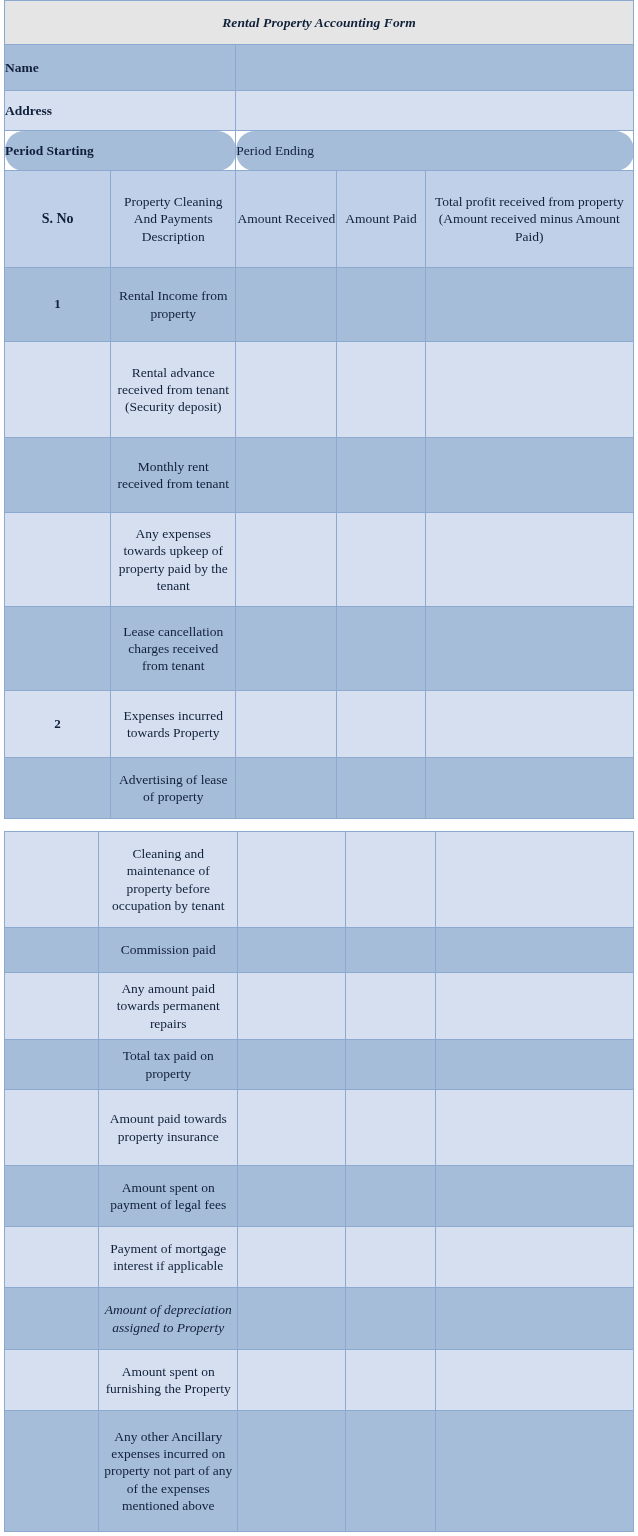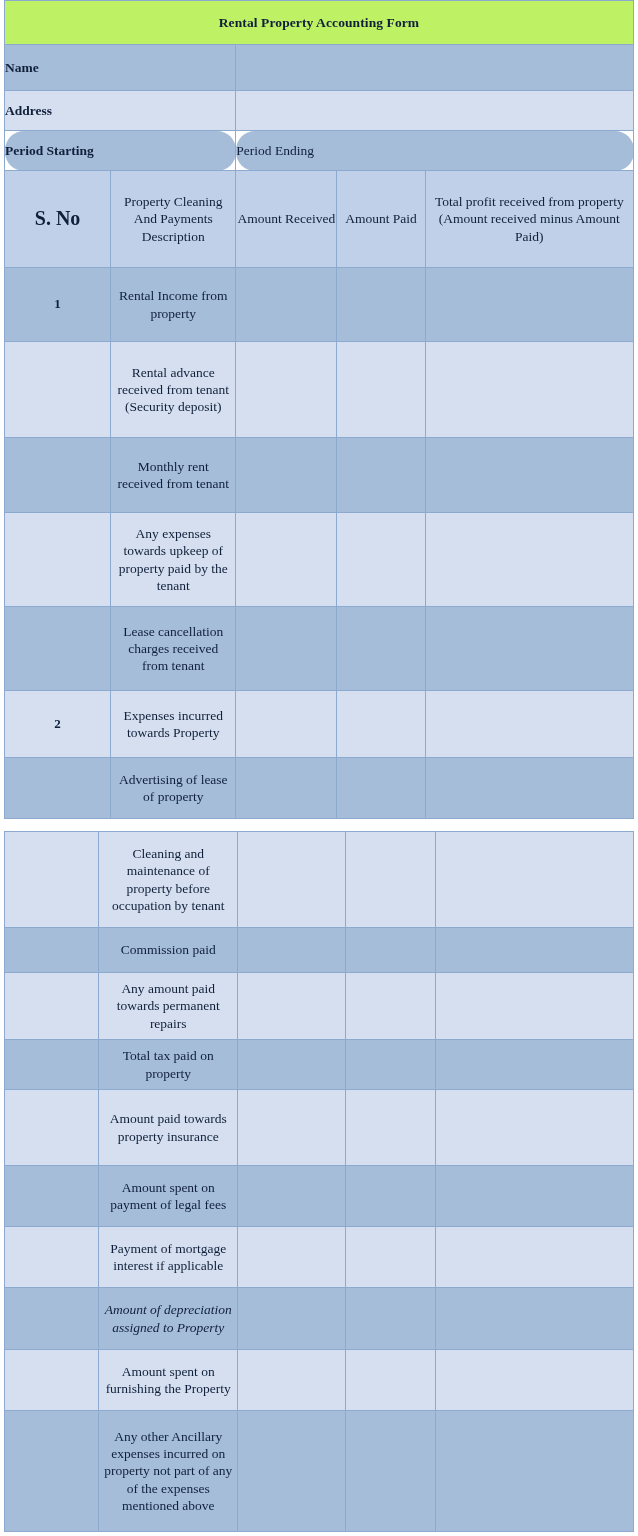--- a/index.html
+++ b/index.html
@@ -35,21 +35,21 @@
     padding: 0;
     vertical-align: middle;
     font-size: 13.5px;
     line-height: 1.28;
     color: #10203a;
   }
 
   
   .sh-dark  { background: #a6bdda; }
   .sh-light { background: #d5dff0; }
-  .sh-title { background: #bef264; }
+  .sh-title { background: #e5e5e5; font-style: italic; }
   .sh-head  { background: #bfd0e8; }
 
   
   .title-cell {
     height: 43px;
     text-align: center;
     font-weight: bold;
     font-size: 14.5px;
     letter-spacing: .1px;
     padding-bottom: 10px;
@@ -74,21 +74,21 @@
 
   
   .colhead td {
     text-align: center;
     height: 96px;
     font-size: 13.5px;
     padding: 3px 4px;
   }
   .colhead td.bold-head {
     font-weight: bold;
-    font-size: 20px;
+    font-size: 14px;
   }
 
   
   .body-row td.sno {
     text-align: center;
     font-weight: bold;
     font-size: 13px;
   }
   .body-row td.desc {
     text-align: center;

